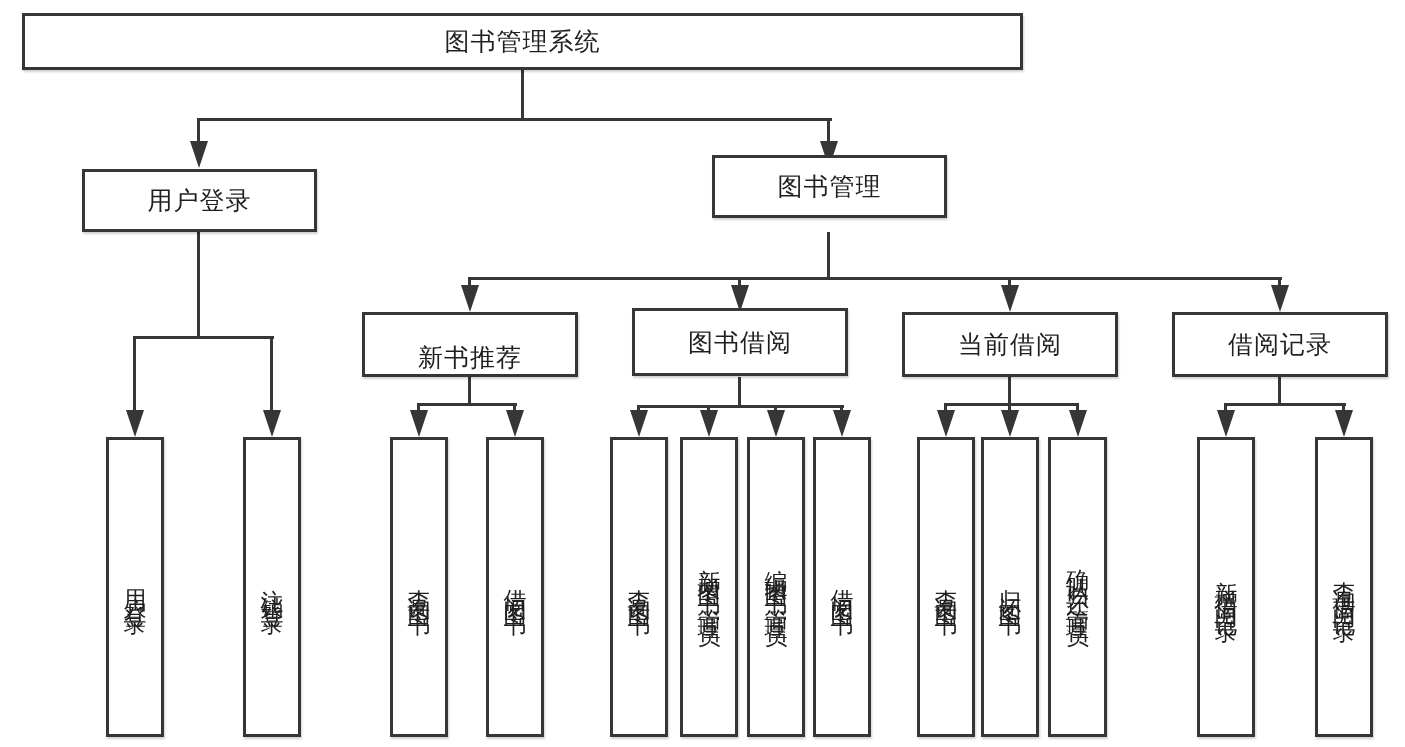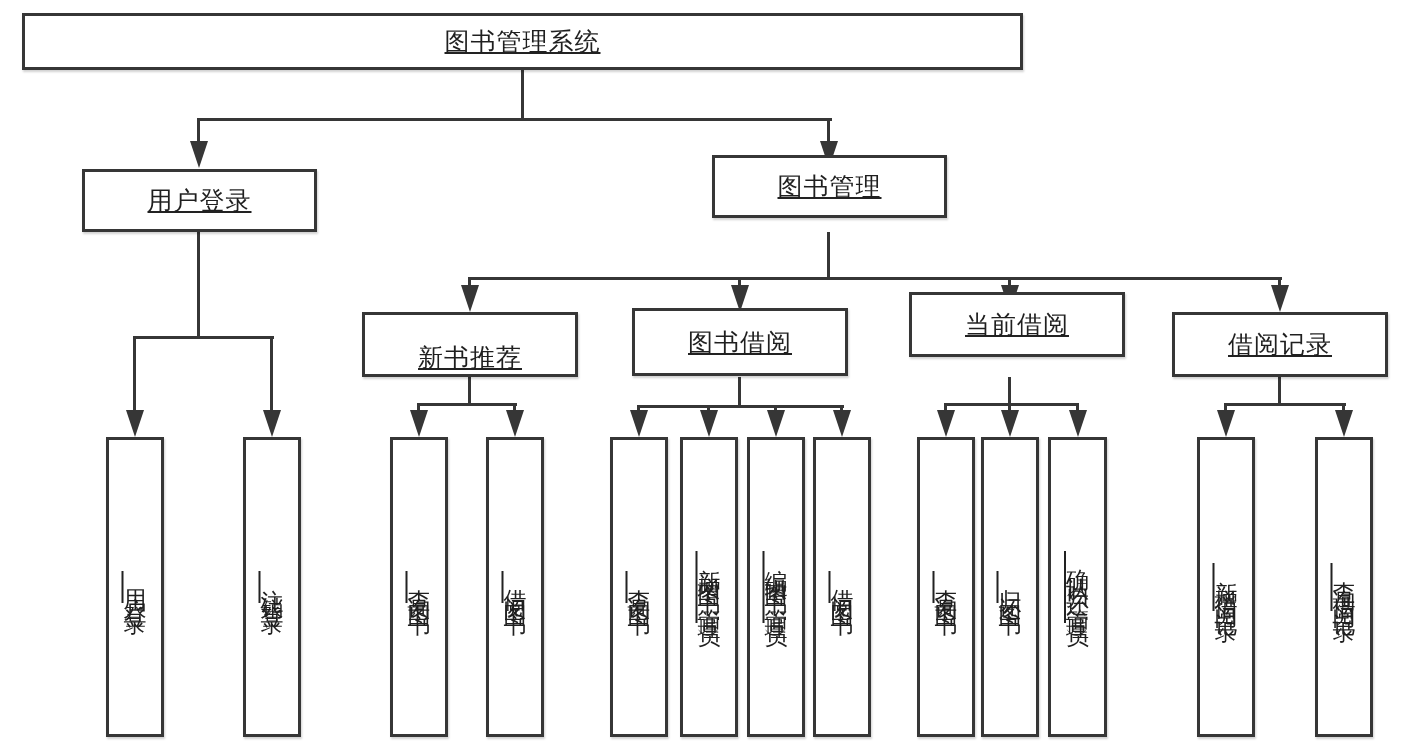--- a/index.html
+++ b/index.html
@@ -14,21 +14,20 @@
   .box{
     position:absolute;
     box-sizing:border-box;
     border:3px solid #363636;
     background:#ffffff;
     display:flex;
     align-items:center;
     justify-content:center;
     box-shadow:1px 2px 2px rgba(0,0,0,0.18);
     z-index:2;
-    text-decoration:underline;
   }
   .hlabel{
     font-size:25px;
     letter-spacing:1px;
     color:#1f1f1f;
     white-space:nowrap;
   }
   .vlabel{
     writing-mode:vertical-rl;
     text-orientation:mixed;
@@ -100,21 +99,21 @@
   <div class="arrow" style="left:1001px;top:285px;"></div>
   <div class="vline" style="left:1278px;top:280px;width:3px;height:8px;"></div>
   <div class="arrow" style="left:1271px;top:285px;"></div>
 
   <div class="box" style="left:362px;top:312px;width:216px;height:65px;align-items:flex-end;">
     <span class="hlabel">新书推荐</span>
   </div>
   <div class="box" style="left:632px;top:308px;width:216px;height:68px;">
     <span class="hlabel">图书借阅</span>
   </div>
-  <div class="box" style="left:902px;top:292px;width:216px;height:65px;margin-left:7px;">
+  <div class="box" style="left:902px;top:312px;width:216px;height:65px;">
     <span class="hlabel">当前借阅</span>
   </div>
   <div class="box" style="left:1172px;top:312px;width:216px;height:65px;">
     <span class="hlabel">借阅记录</span>
   </div>
 
   <div class="vline" style="left:468px;top:377px;width:3px;height:26px;"></div>
   <div class="hline" style="left:417px;top:403px;width:100px;height:3px;"></div>
   <div class="vline" style="left:417px;top:406px;width:3px;height:7px;"></div>
   <div class="arrow" style="left:410px;top:410px;"></div>

